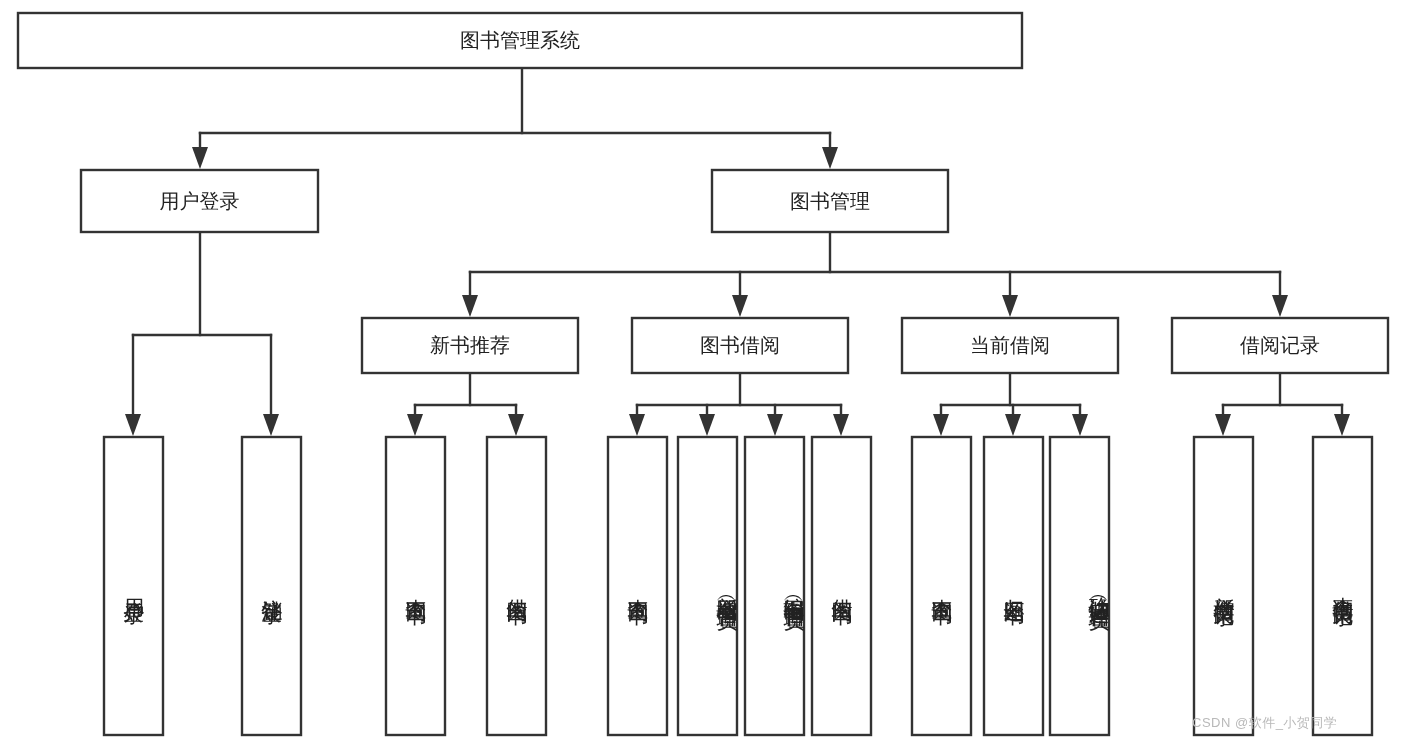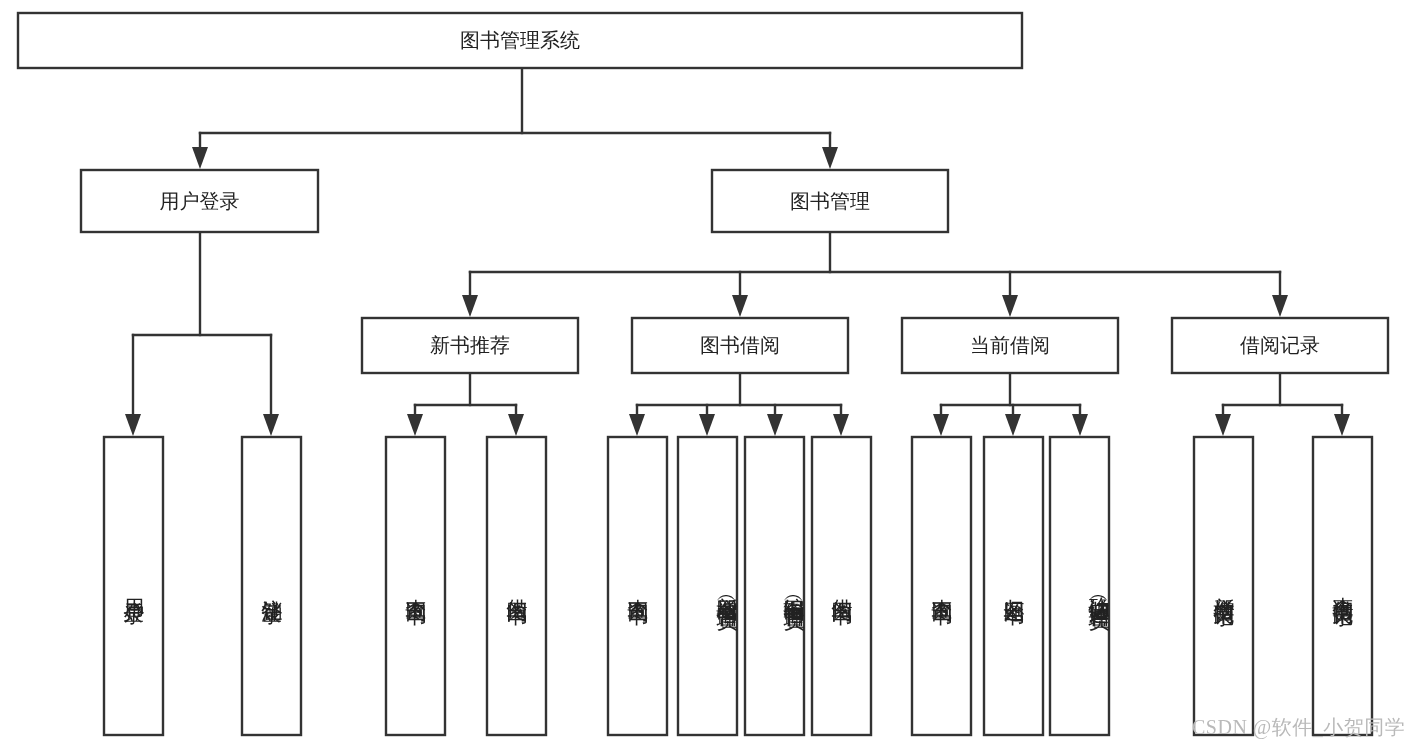--- a/index.html
+++ b/index.html
@@ -68,22 +68,22 @@
     align-items: center;
     justify-content: center;
   }
   .leaf-label.top {
     display: flex;
     align-items: flex-start;
     justify-content: center;
   }
   .watermark {
     position: absolute;
-    font-family: Liberation Serif, serif;
-    font-size: 20px;
+    font-family: Liberation Sans, sans-serif;
+    font-size: 13px;
     color: #b9b9b9;
     white-space: nowrap;
     letter-spacing: 0.5px;
   }
 </style>
 </head>
 <body>
 
 <div id="diagram-root">
 

